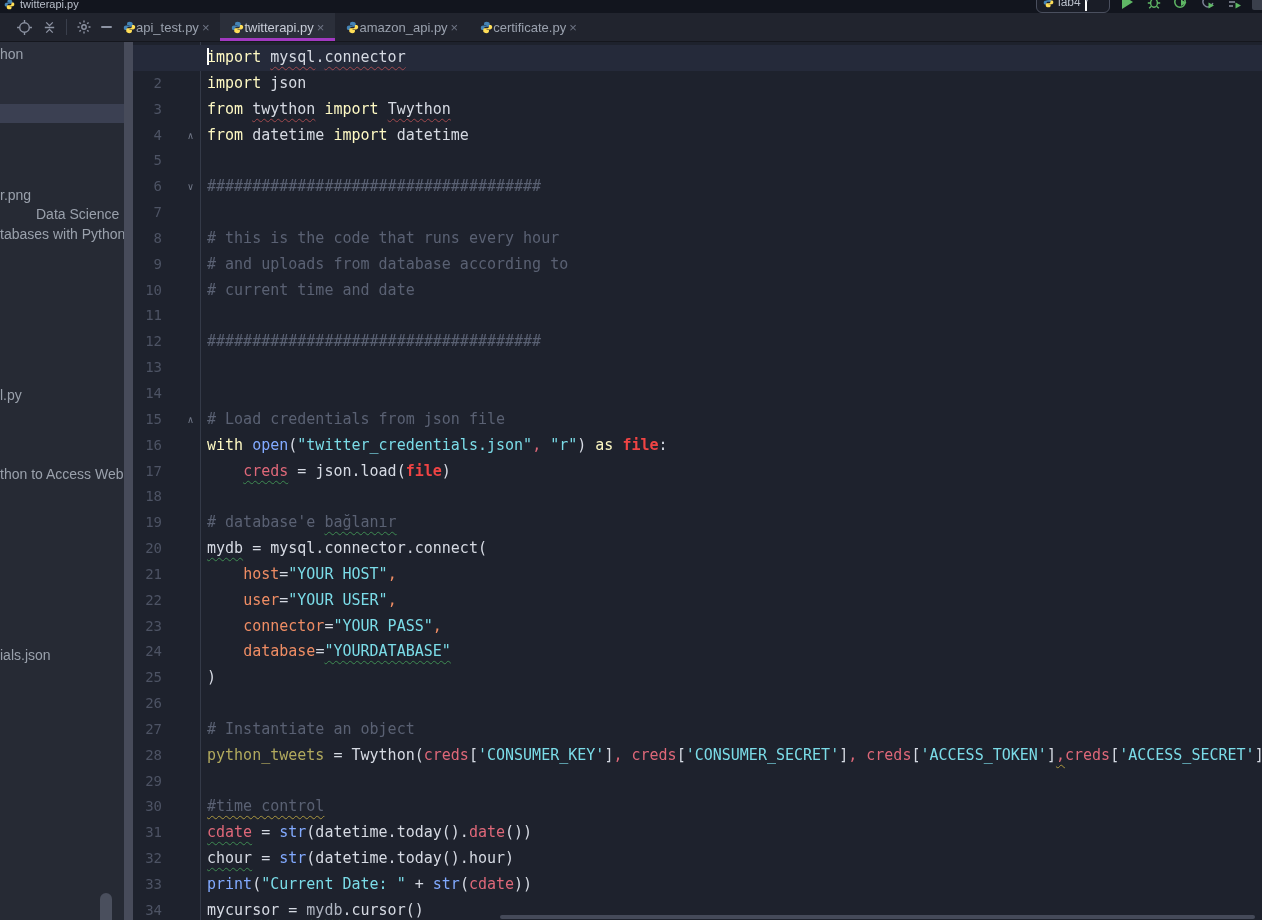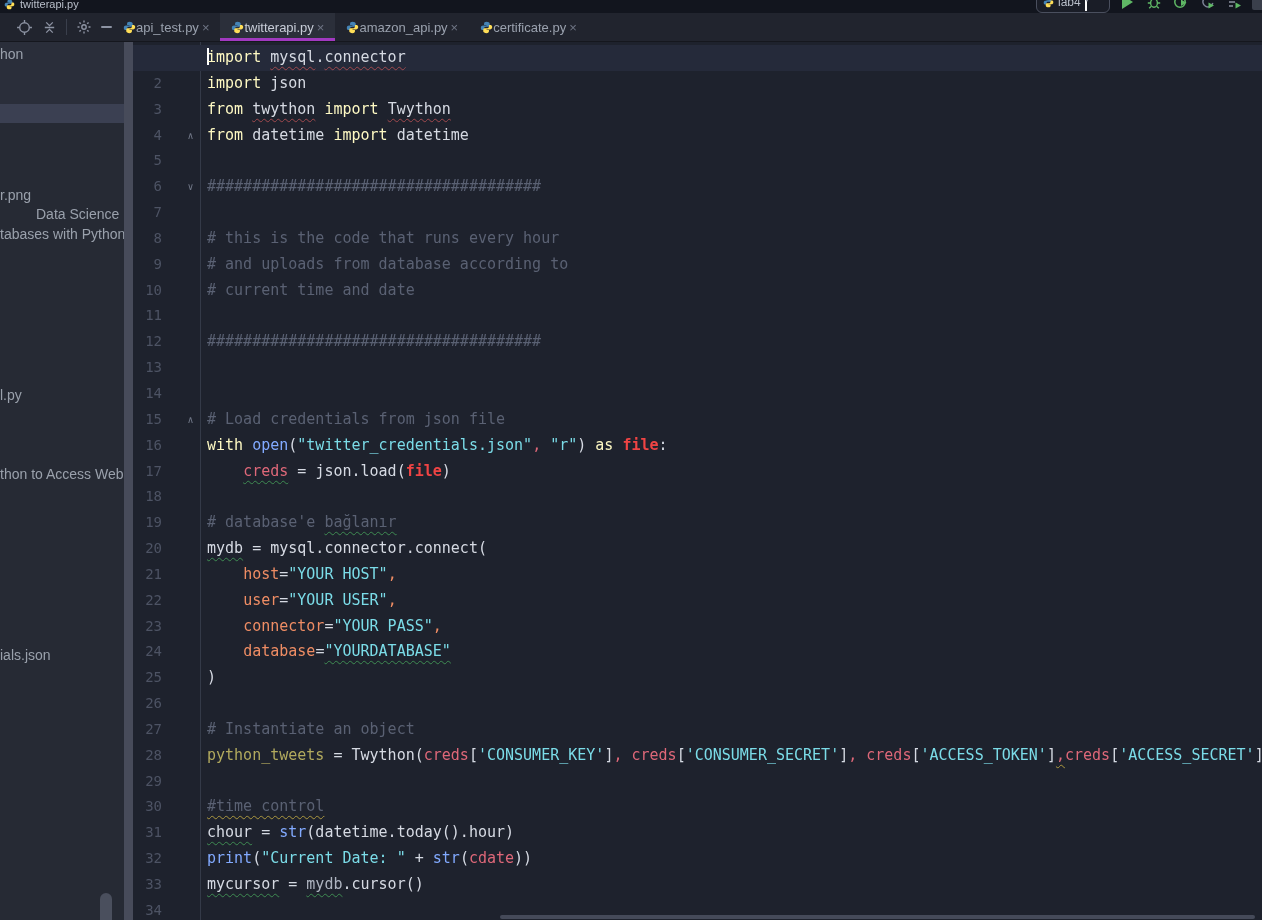--- a/index.html
+++ b/index.html
@@ -283,18 +283,19 @@
       <div class="cl"><span class="tk-pl">    </span><span class="tk-arg">host</span><span class="tk-pl">=</span><span class="tk-str">"YOUR HOST"</span><span class="tk-arg">,</span></div>
       <div class="cl"><span class="tk-pl">    </span><span class="tk-arg">user</span><span class="tk-pl">=</span><span class="tk-str">"YOUR USER"</span><span class="tk-arg">,</span></div>
       <div class="cl"><span class="tk-pl">    </span><span class="tk-arg">connector</span><span class="tk-pl">=</span><span class="tk-str">"YOUR PASS"</span><span class="tk-arg">,</span></div>
       <div class="cl"><span class="tk-pl">    </span><span class="tk-arg">database</span><span class="tk-pl">=</span><span class="tk-str sq-sqg">"YOURDATABASE"</span></div>
       <div class="cl"><span class="tk-pl">)</span></div>
       <div class="cl"></div>
       <div class="cl"><span class="tk-cm"># Instantiate an object</span></div>
       <div class="cl"><span class="tk-glob">python_tweets</span><span class="tk-pl"> = </span><span class="tk-pl">Twython(</span><span class="tk-var">creds</span><span class="tk-pl">[</span><span class="tk-str">'CONSUMER_KEY'</span><span class="tk-pl">]</span><span class="tk-var">,</span><span class="tk-pl"> </span><span class="tk-var">creds</span><span class="tk-pl">[</span><span class="tk-str">'CONSUMER_SECRET'</span><span class="tk-pl">]</span><span class="tk-var">,</span><span class="tk-pl"> </span><span class="tk-var">creds</span><span class="tk-pl">[</span><span class="tk-str">'ACCESS_TOKEN'</span><span class="tk-pl">]</span><span class="tk-var sq-sqy">,</span><span class="tk-var">creds</span><span class="tk-pl">[</span><span class="tk-str">'ACCESS_SECRET'</span><span class="tk-pl">]</span></div>
       <div class="cl"></div>
       <div class="cl"><span class="tk-cm sq-sqy">#time control</span></div>
+      <div class="cl"><span class="tk-var sq-sqg">cdate</span><span class="tk-pl"> = </span><span class="tk-fn">str</span><span class="tk-pl">(datetime.today().</span><span class="tk-var">date</span><span class="tk-pl">())</span></div>
       <div class="cl"><span class="tk-pl sq-sqg">chour</span><span class="tk-pl"> = </span><span class="tk-fn">str</span><span class="tk-pl">(datetime.today().hour)</span></div>
       <div class="cl"><span class="tk-fn">print</span><span class="tk-pl">(</span><span class="tk-str">"Current Date: "</span><span class="tk-pl"> + </span><span class="tk-fn">str</span><span class="tk-pl">(</span><span class="tk-var">cdate</span><span class="tk-pl">))</span></div>
       <div class="cl"><span class="tk-pl sq-sqg">mycursor</span><span class="tk-pl"> = </span><span class="tk-dim sq-sqg">mydb</span><span class="tk-pl">.cursor()</span></div>
     </div>
   <div id="hscroll"></div>
 </div>
 
 </body></html>

